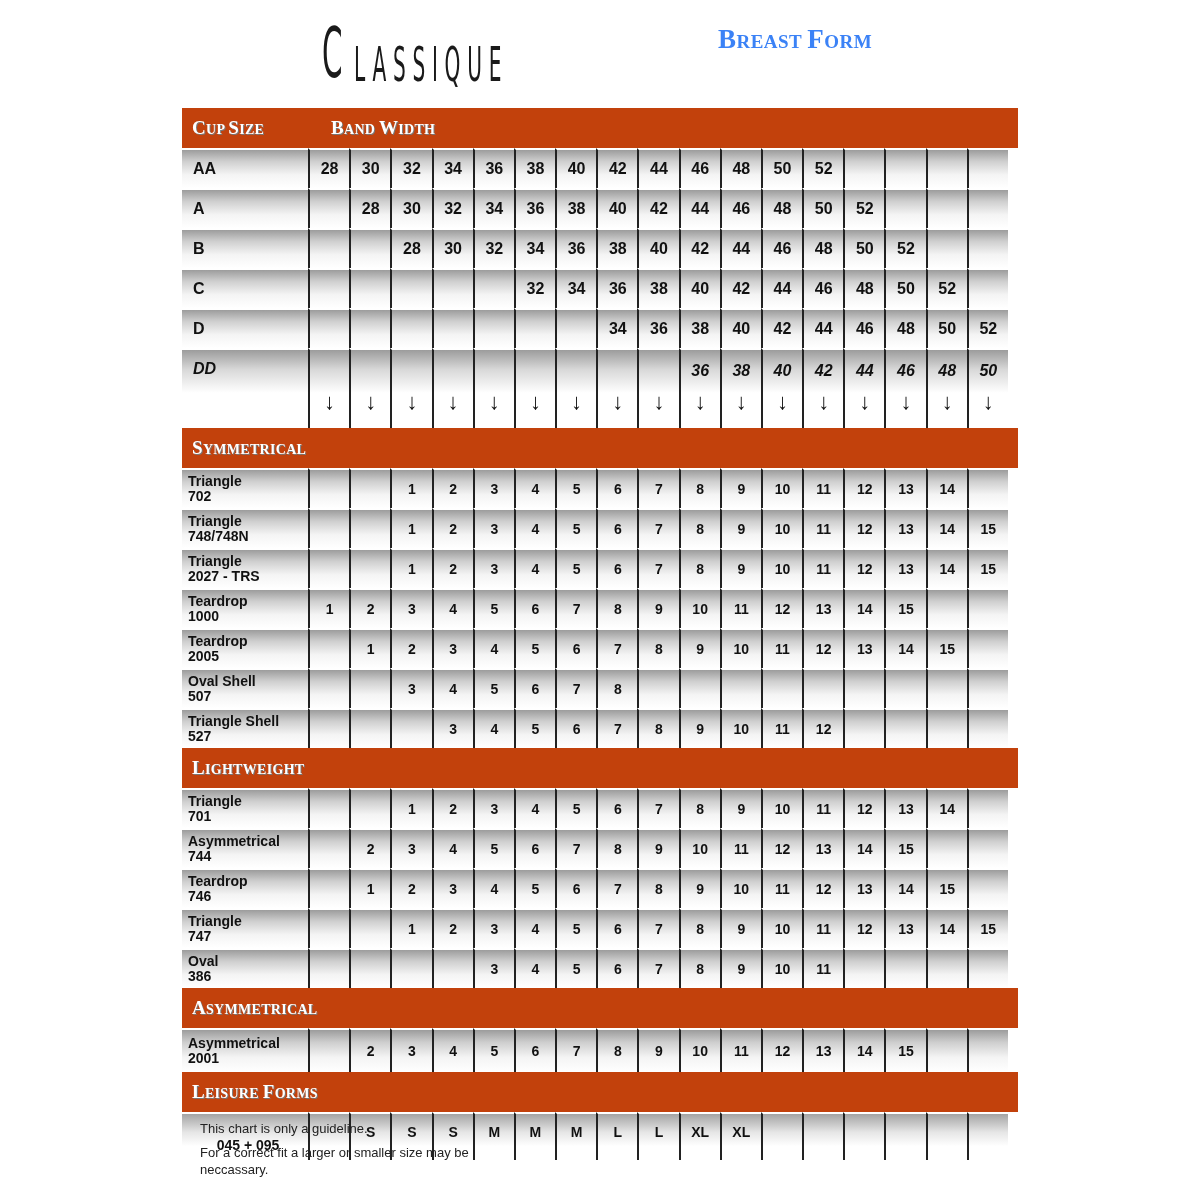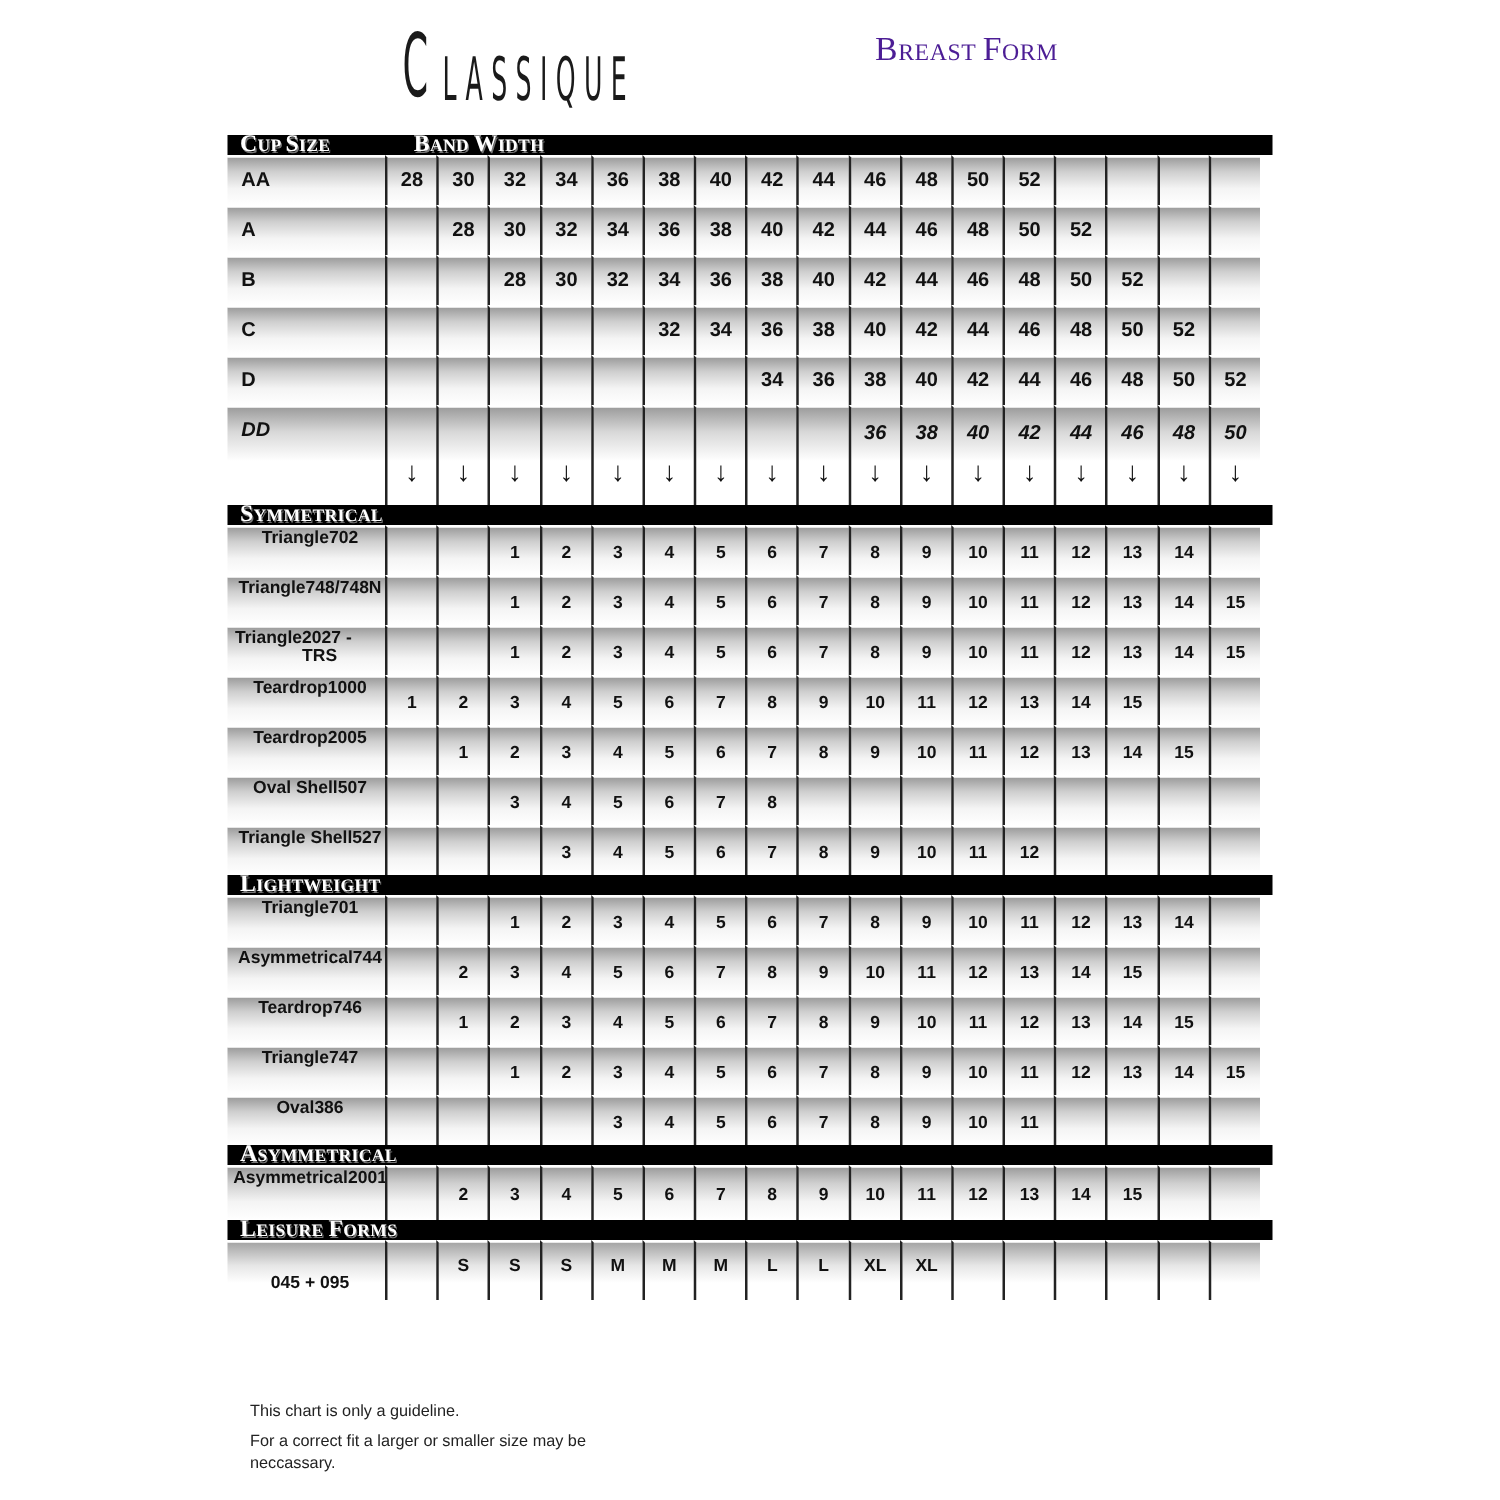--- a/index.html
+++ b/index.html
@@ -2,35 +2,35 @@
 <html><head>
 <meta charset="utf-8">
 <style>
   html, body { margin:0; padding:0; background:#ffffff; }
   body { width:1200px; height:1200px; position:relative; overflow:hidden; font-family:"Liberation Sans", sans-serif; color:#111; }
 
   .logo { position:absolute; left:322px; top:8px; height:80px; display:flex; align-items:flex-end; }
   .logo .first { font-family:"DejaVu Sans", sans-serif; font-weight:normal; font-size:70px; line-height:70px; transform:scaleX(0.42); transform-origin:left bottom; display:inline-block; width:32px; color:#1a1a1a; -webkit-text-stroke:0; }
   .logo .rest { font-family:"DejaVu Sans", sans-serif; font-size:48px; line-height:48px; transform:scaleX(0.42); transform-origin:left bottom; display:inline-block; letter-spacing:16px; color:#1a1a1a; }
 
-  .title { position:absolute; left:700px; top:22px; width:190px; font-family:"Liberation Serif", serif; font-weight:normal; color:#4c1d95; line-height:35px; }
+  .title { position:absolute; left:700px; top:22px; width:190px; text-align:center; font-family:"Liberation Serif", serif; font-weight:bold; color:#3b82f6; line-height:35px; }
   .title .ln { display:block; font-size:19px; letter-spacing:0.5px; }
   .title .cap { font-size:27px; }
 
   .table { position:absolute; left:182px; top:108px; width:836px; }
-  .bar { background:#000000; color:#fff; height:16px; display:flex; align-items:center; font-family:"Liberation Serif", serif; font-weight:bold; font-size:14px; letter-spacing:0.3px; position:relative; }
+  .bar { background:#c2410c; color:#fff; height:40px; display:flex; align-items:center; font-family:"Liberation Serif", serif; font-weight:bold; font-size:14px; letter-spacing:0.3px; position:relative; }
   .bar .cap { font-size:19px; }
   .bar .lbl { padding-left:10px; text-shadow:1px 1px 0 #777; }
   .bar .lbl2 { position:absolute; left:149px; text-shadow:1px 1px 0 #777; }
 
   .row { display:flex; position:relative; }
   .cell { background:linear-gradient(to bottom, #9c9c9c 0%, #cfcfcf 30%, #f4f4f4 65%, #ffffff 100%); box-sizing:border-box; display:flex; align-items:center; justify-content:center; font-weight:bold; }
   .row .label { width:126px; justify-content:flex-start; padding-left:11px; font-size:16px; border-top:2px solid #fff; }
   .row .num { width:41.18px; border-left:2px solid #222; border-top:2px solid #fff; font-size:16px; }
-  .row.prod .label { flex-direction:row; align-items:flex-start; justify-content:center; padding-left:6px; font-size:14px; line-height:15px; }
+  .row.prod .label { flex-direction:column; align-items:flex-start; justify-content:center; padding-left:6px; font-size:14px; line-height:15px; }
   .row.prod .num { font-size:14px; }
 
   .cup { height:40px; }
   .cup .label, .cup .num { align-items:center; }
   .cup.dd { height:80px;font-style:italic; }
   .cup.dd .label { align-items:flex-start; padding-top:10px; }
   .cup.dd .num { flex-direction:column; justify-content:flex-start; padding-top:10px; }
   .cup.dd .num .v { height:30px; line-height:22px; }
   .cup.dd .num .arrow { font-size:22px; line-height:24px; font-weight:bold; }
   .cup.dd .label { background:linear-gradient(to bottom, #9c9c9c 0%, #d8d8d8 25%, #ffffff 55%, #ffffff 100%); }

